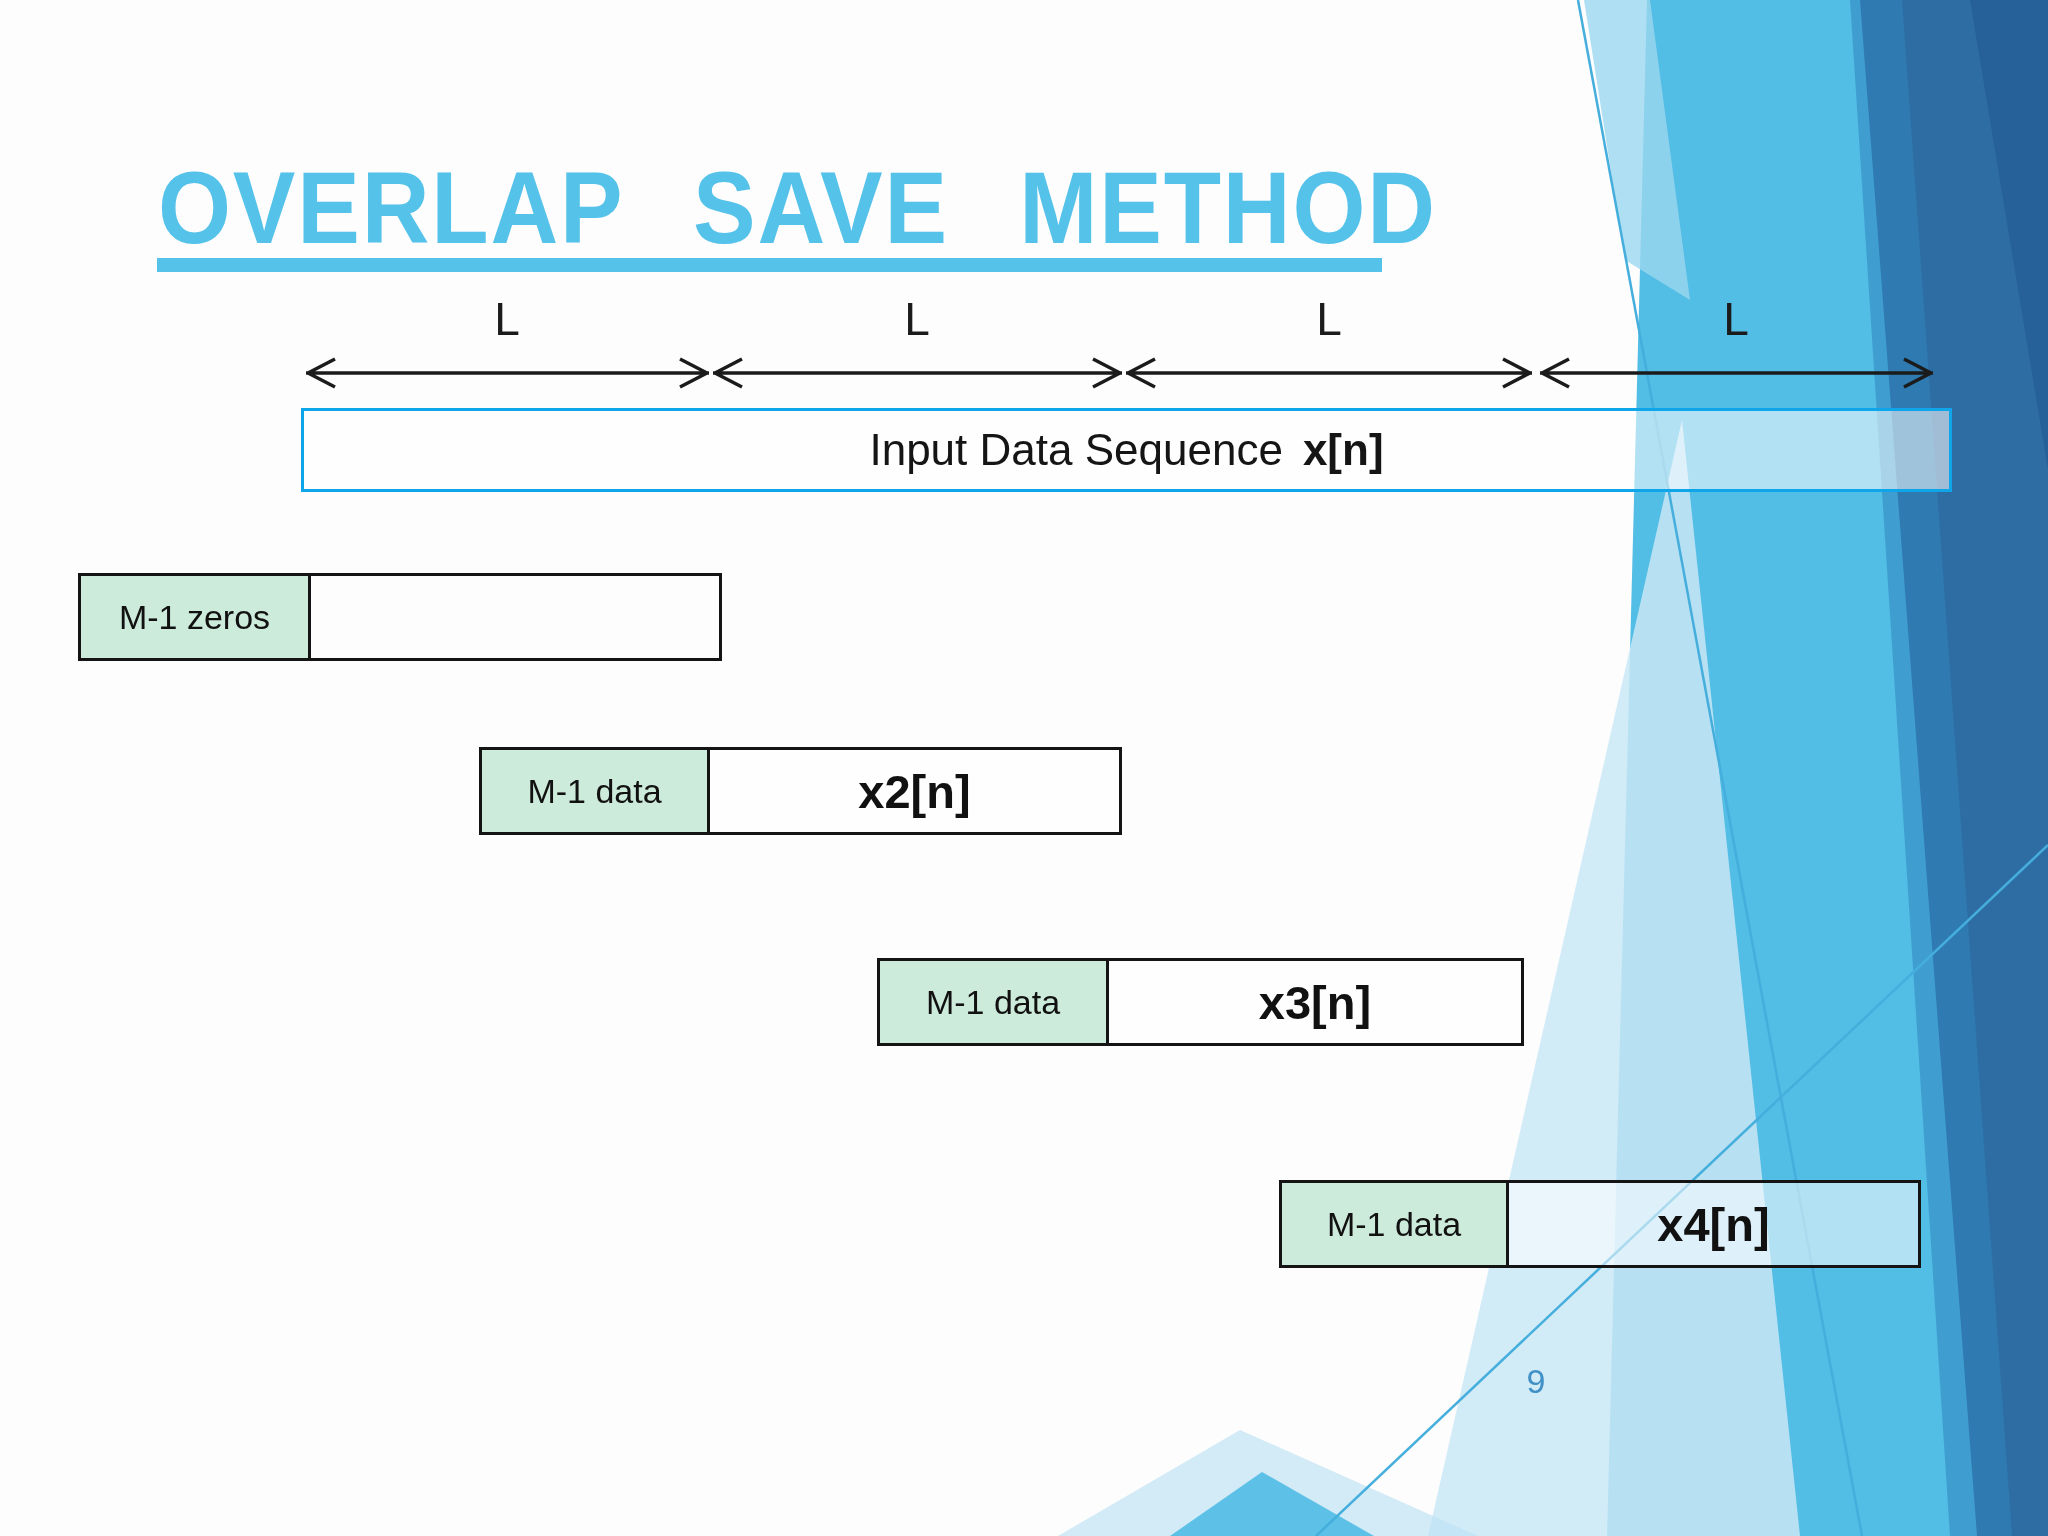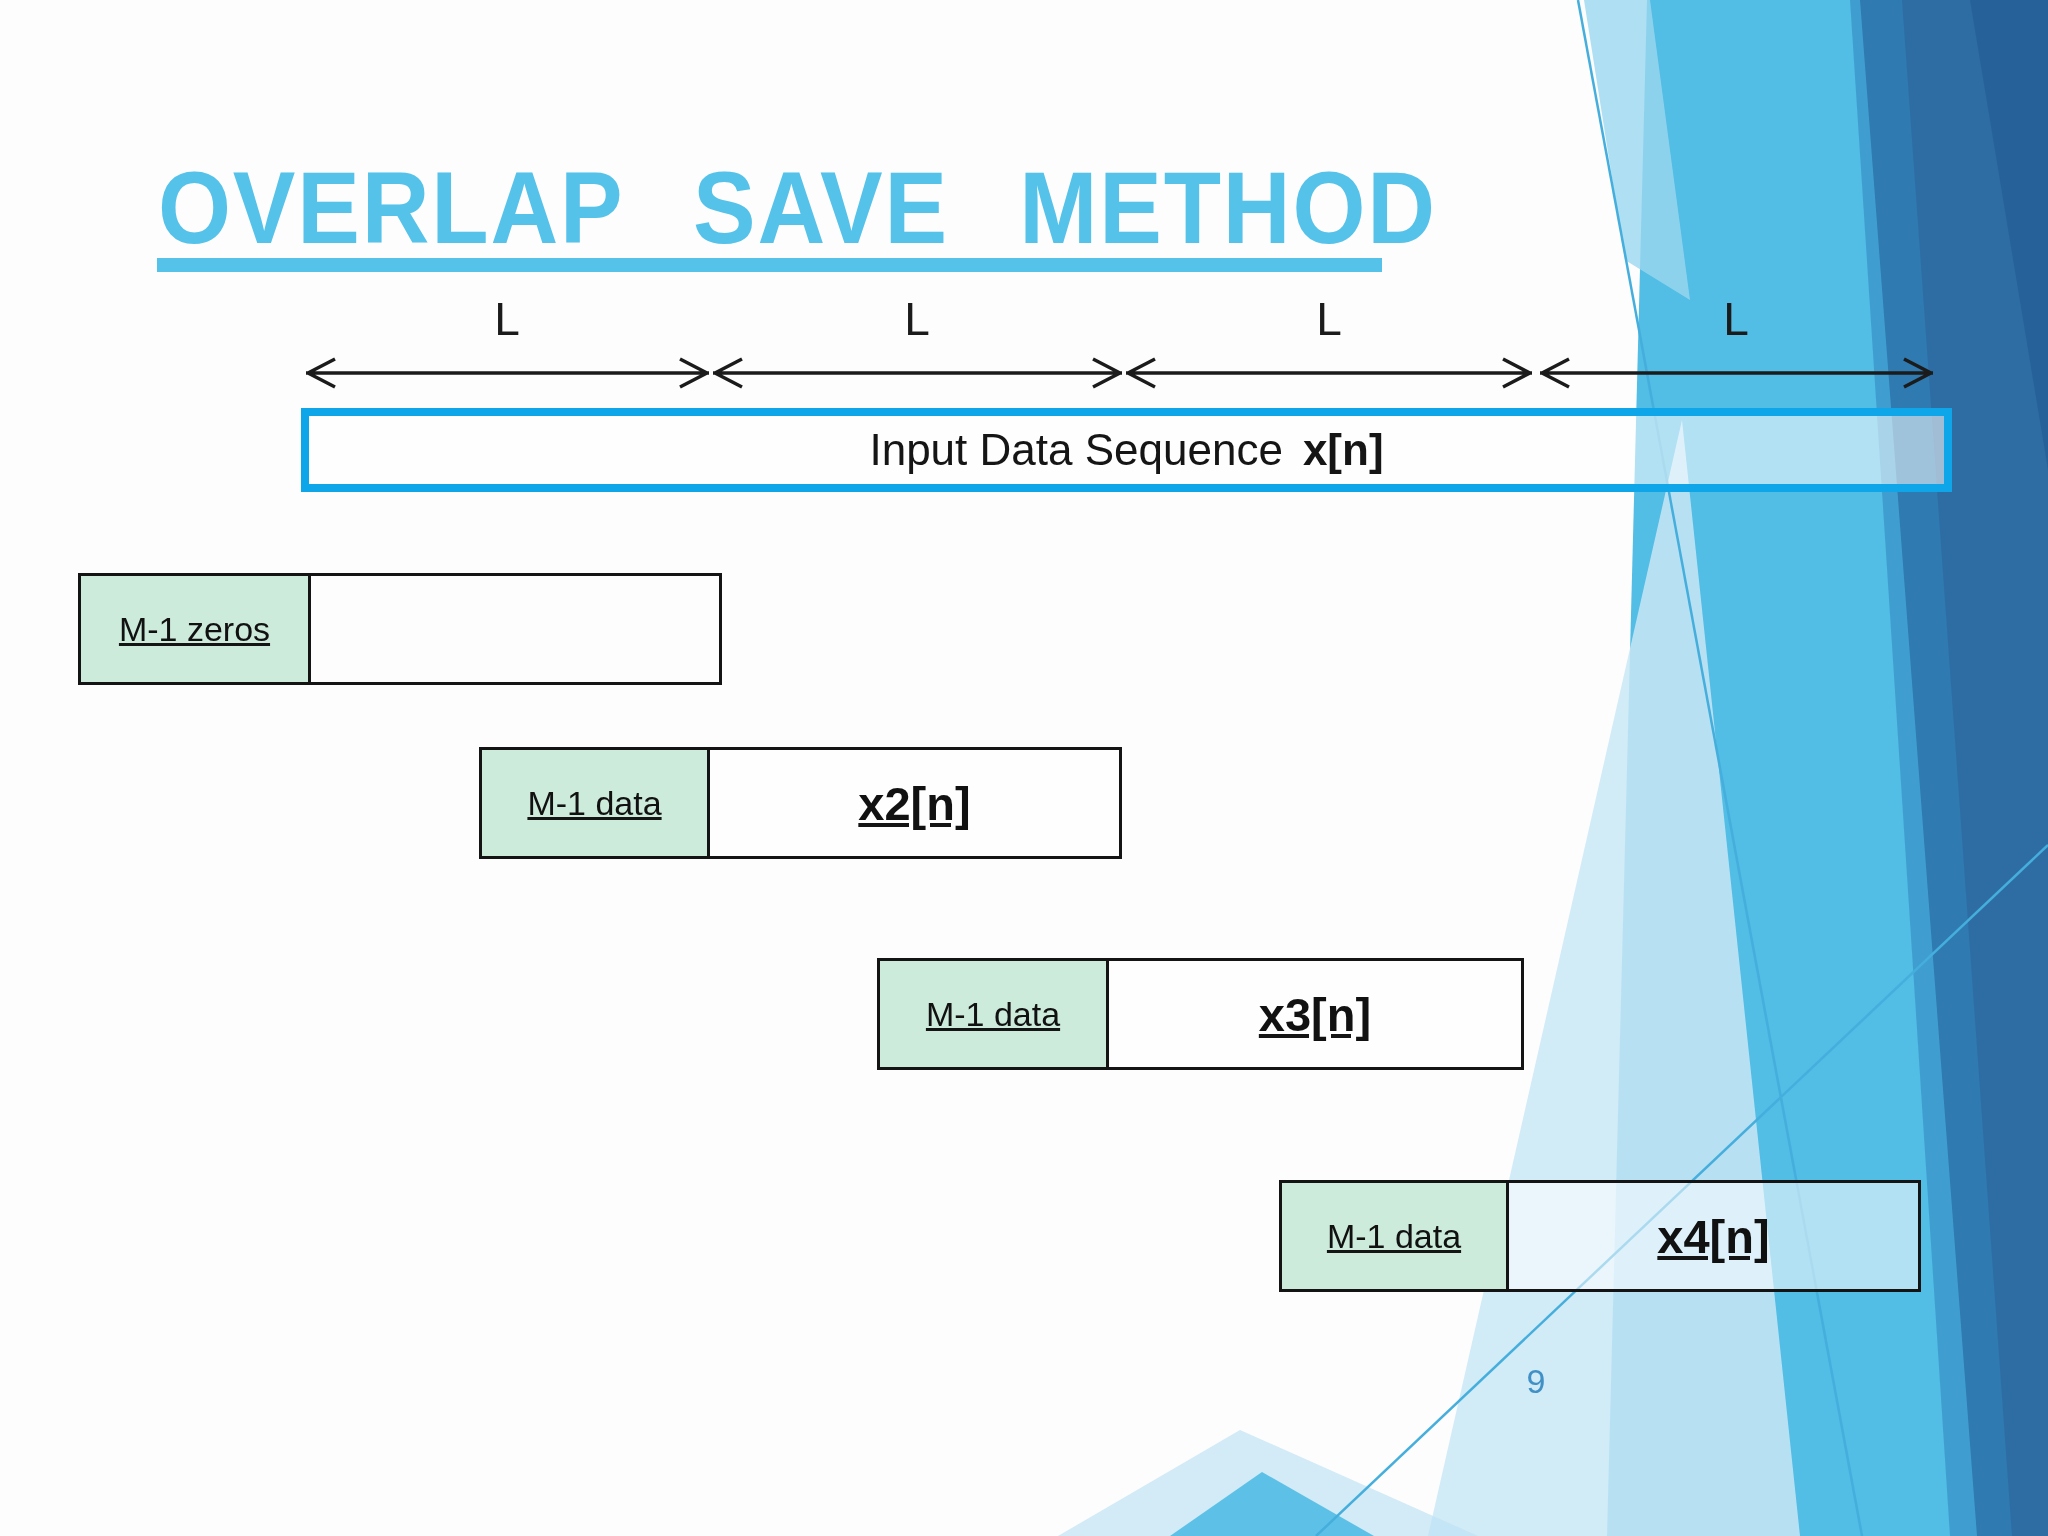--- a/index.html
+++ b/index.html
@@ -22,30 +22,29 @@
   }
   .title-underline {
     position: absolute; left: 157px; top: 258px; width: 1225px; height: 14px;
   }
   .seg-label {
     position: absolute; top: 292px; width: 120px;
     text-align: center; font-size: 46px; font-weight: 400; color: #1b1b1b;
   }
   .input-box {
     position: absolute; left: 301px; top: 408px; width: 1651px; height: 84px;
-    border: 8px solid #0ea5e9; background: rgba(255,255,255,0.55);
+    border: 3px solid #0ea5e9; background: rgba(255,255,255,0.55);
     display: flex; align-items: center; justify-content: center;
     font-size: 44px; box-sizing: border-box;
   }
   .input-box .var { font-weight: 700; margin-left: 20px; }
   .block-row {
-    position: absolute; height: 112px;
+    position: absolute; height: 88px;
     display: flex; box-sizing: border-box;
     border: 3px solid #141414;
-    text-decoration: underline;
   }
   .cell-prefix {
     background: #CDEBDB;
     border-right: 3px solid #141414;
     display: flex; align-items: center; justify-content: center;
     font-size: 34px; color: #111; box-sizing: border-box;
   }
   .cell-name {
     background: rgba(255,255,255,0.55);
     display: flex; align-items: center; justify-content: center;

